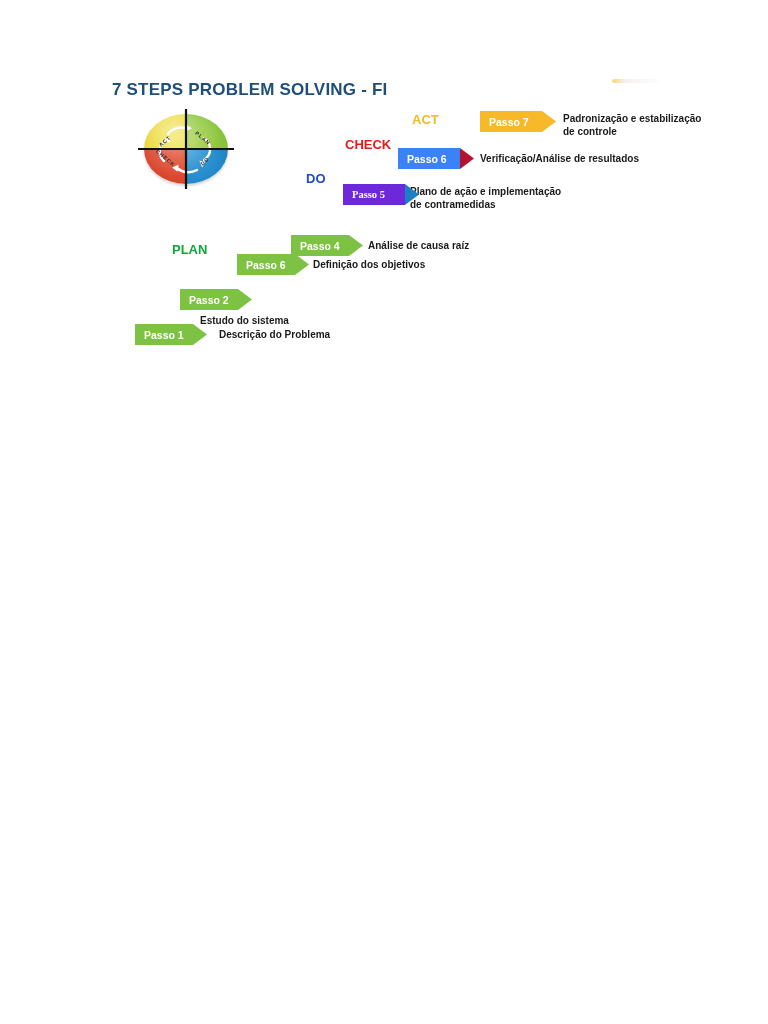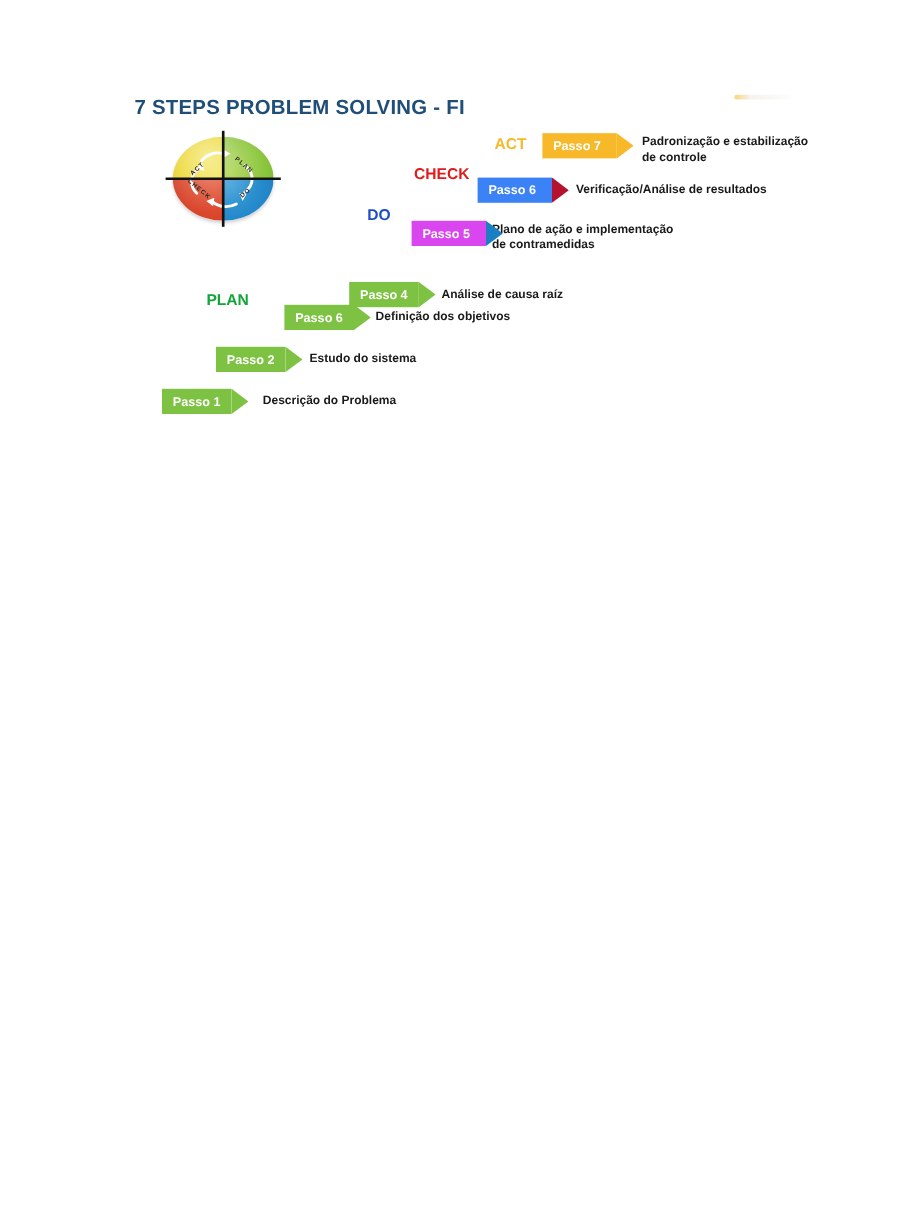--- a/index.html
+++ b/index.html
@@ -137,41 +137,41 @@
   .desc {
     font-size: 10px;
     font-weight: bold;
     color: #1a1a1a;
     line-height: 1.32;
     white-space: normal;
     padding-top: 3px;
   }
 
   
-  #step-7 { left: 452px; top: 111px; }
+  #step-7 { left: 480px; top: 111px; }
   #step-7 .arrow { width: 62px; background: #F7B829; }
   #step-7 .desc  { margin-left: 21px; width: 146px; padding-top: 1px; }
 
   #step-6 { left: 398px; top: 148px; }
   #step-6 .arrow { width: 62px; background: #3b82f6; text-align: right; }
   #step-6 .desc  { margin-left: 20px; width: 180px; padding-top: 4px; }
 
   #step-5 { left: 343px; top: 184px; }
-  #step-5 .arrow { width: 62px; background: #d946ef; }
+  #step-5 .arrow { width: 62px; background: #6d28d9; font-family: Liberation Serif, serif; }
   #step-5 .desc  { margin-left: 5px; width: 160px; padding-top: 1px; }
 
   #step-4 { left: 291px; top: 219px; margin-top: 16px; }
   #step-4 .arrow { width: 58px; background: #7DC242; }
   #step-4 .desc  { margin-left: 19px; width: 120px; padding-top: 4px; }
 
   #step-3 { left: 237px; top: 254px; }
   #step-3 .arrow { width: 58px; background: #7DC242; }
   #step-3 .desc  { margin-left: 18px; width: 130px; padding-top: 4px; }
 
-  #step-2 { left: 180px; top: 289px; }
+  #step-2 { left: 180px; top: 289px; flex-direction: column; }
   #step-2 .arrow { width: 58px; background: #7DC242; }
   #step-2 .desc  { margin-left: 20px; width: 120px; padding-top: 4px; }
 
   #step-1 { left: 135px; top: 324px; }
   #step-1 .arrow { width: 58px; background: #7DC242; }
   #step-1 .desc  { margin-left: 26px; width: 130px; padding-top: 4px; }
 </style>
 </head>
 <body>
 

